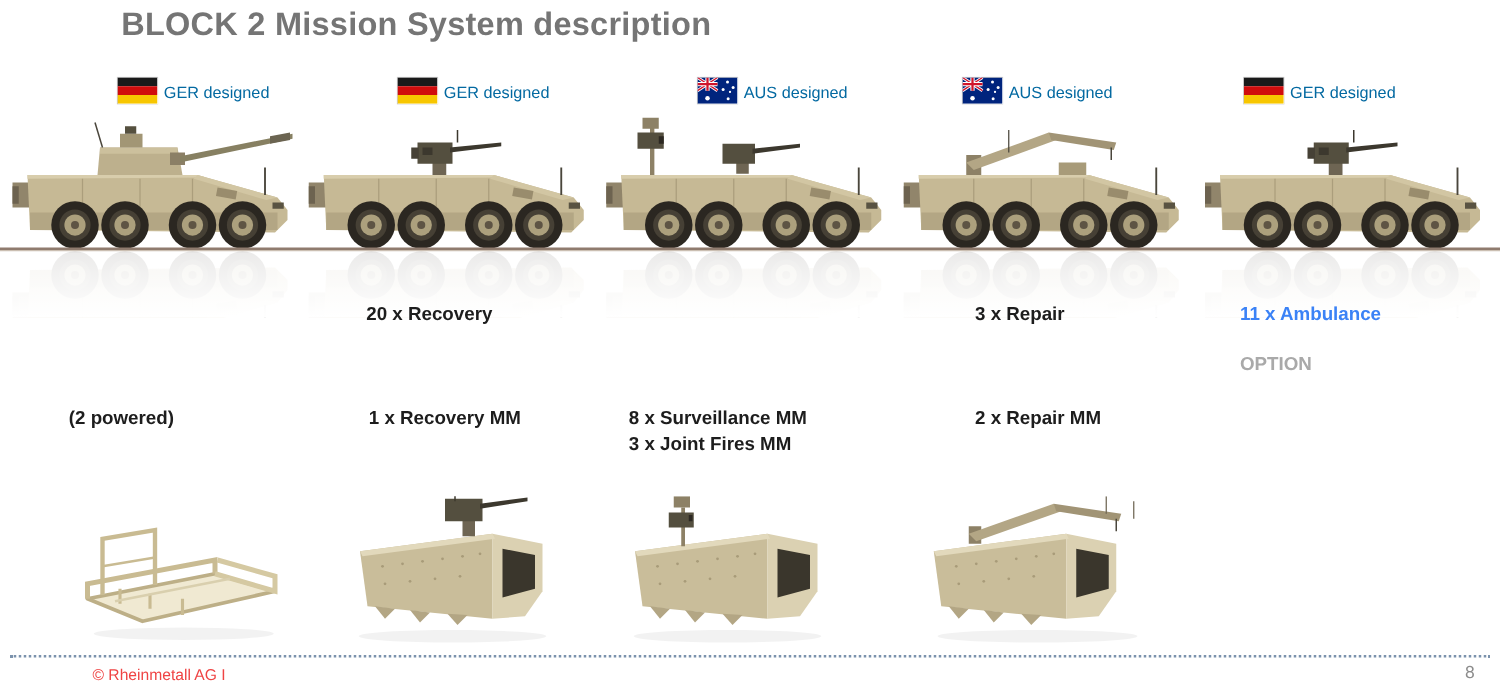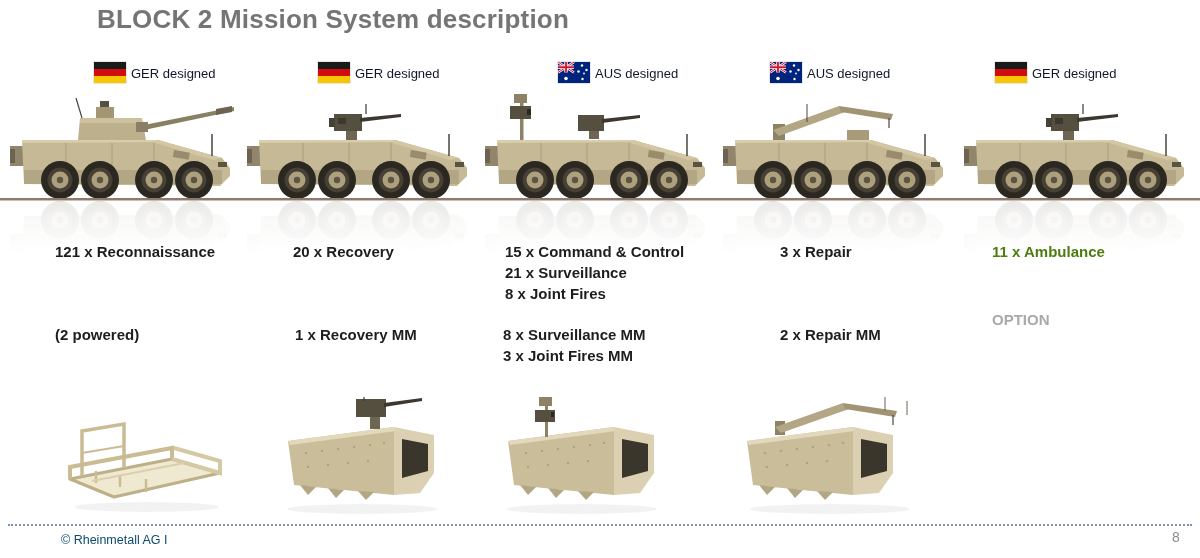--- a/index.html
+++ b/index.html
@@ -6,30 +6,30 @@
   .slide{
     position:relative;width:1200px;height:558px;background:#ffffff;overflow:hidden;
     font-family:"Liberation Sans",sans-serif;
   }
   .title{
     position:absolute;left:57px;top:4px;font-size:26px;font-weight:bold;
     color:#757575;letter-spacing:.2px;white-space:nowrap;margin-left:40px;
   }
   .flag{position:absolute;top:62px;width:32px;height:21px;box-shadow:0 0 0 .5px #ccc;}
   .flag svg{display:block;width:100%;height:100%;}
-  .flag-label{position:absolute;top:66px;font-size:13px;color:#0f172a;white-space:nowrap;}
+  .flag-label{position:absolute;top:66px;font-size:13px;color:#0369a1;white-space:nowrap;}
   .veh{position:absolute;width:230px;height:160px;}
   .ground{position:absolute;left:0;top:198px;width:1200px;height:2px;background:#8f7b6e;z-index:5;}
   .ground2{position:absolute;left:0;top:200px;width:1200px;height:1px;background:#cbbfb2;z-index:5;}
   .counts{position:absolute;font-size:15px;font-weight:bold;color:#1d1d1d;line-height:21px;white-space:nowrap;z-index:6;}
-  .counts.muted{color:#4d7c0f;}
-  .option{position:absolute;font-size:15px;font-weight:bold;color:#a9a9a9;white-space:nowrap;z-index:6;margin-top:28px;}
+  .counts.muted{color:#3b82f6;}
+  .option{position:absolute;font-size:15px;font-weight:bold;color:#a9a9a9;white-space:nowrap;z-index:6;}
   .mod{position:absolute;width:190px;height:125px;}
   .footer-line{position:absolute;left:8px;top:524px;width:1184px;height:0;border-top:2px dotted #7b92ac;}
-  .copyright{position:absolute;left:61px;top:533px;font-size:12.5px;color:#0c4a6e;white-space:nowrap;}
+  .copyright{position:absolute;left:74px;top:533px;font-size:12.5px;color:#ef4444;white-space:nowrap;}
   .pagenum{position:absolute;left:1172px;top:529px;font-size:14px;color:#8c8c8c;}
 </style>
 </head>
 <body>
 
 <svg width="0" height="0" style="position:absolute" aria-hidden="true">
   <defs>
     <linearGradient id="fadeWhite" x1="0" y1="0" x2="0" y2="1">
       <stop offset="0" stop-color="#ffffff" stop-opacity="0.35"></stop>
       <stop offset="1" stop-color="#ffffff" stop-opacity="1"></stop>
@@ -257,30 +257,22 @@
     <use href="#v-rws"></use>
     <g transform="translate(0,212) scale(1,-1)" opacity="0.14">
         <use href="#v-rws"></use>
       </g>
     <rect x="0" y="108" width="230" height="52" fill="url(#fadeWhite)"></rect>
   </svg>
 
   <div class="ground"></div>
   <div class="ground2"></div>
 
-  <div class="counts" style="left:55px;top:241px">
-    <div>121 x Reconnaissance</div>
-  </div>
   <div class="counts" style="left:293px;top:241px">
     <div>20 x Recovery</div>
-  </div>
-  <div class="counts" style="left:505px;top:241px">
-    <div>15 x Command &amp; Control</div>
-    <div>21 x Surveillance</div>
-    <div>8 x Joint Fires</div>
   </div>
   <div class="counts" style="left:780px;top:241px">
     <div>3 x Repair</div>
   </div>
   <div class="counts muted" style="left:992px;top:241px">
     <div>11 x Ambulance</div>
   </div>
   <div class="option" style="left:992px;top:283px">OPTION</div>
 
   <div class="counts" style="left:55px;top:324px">

